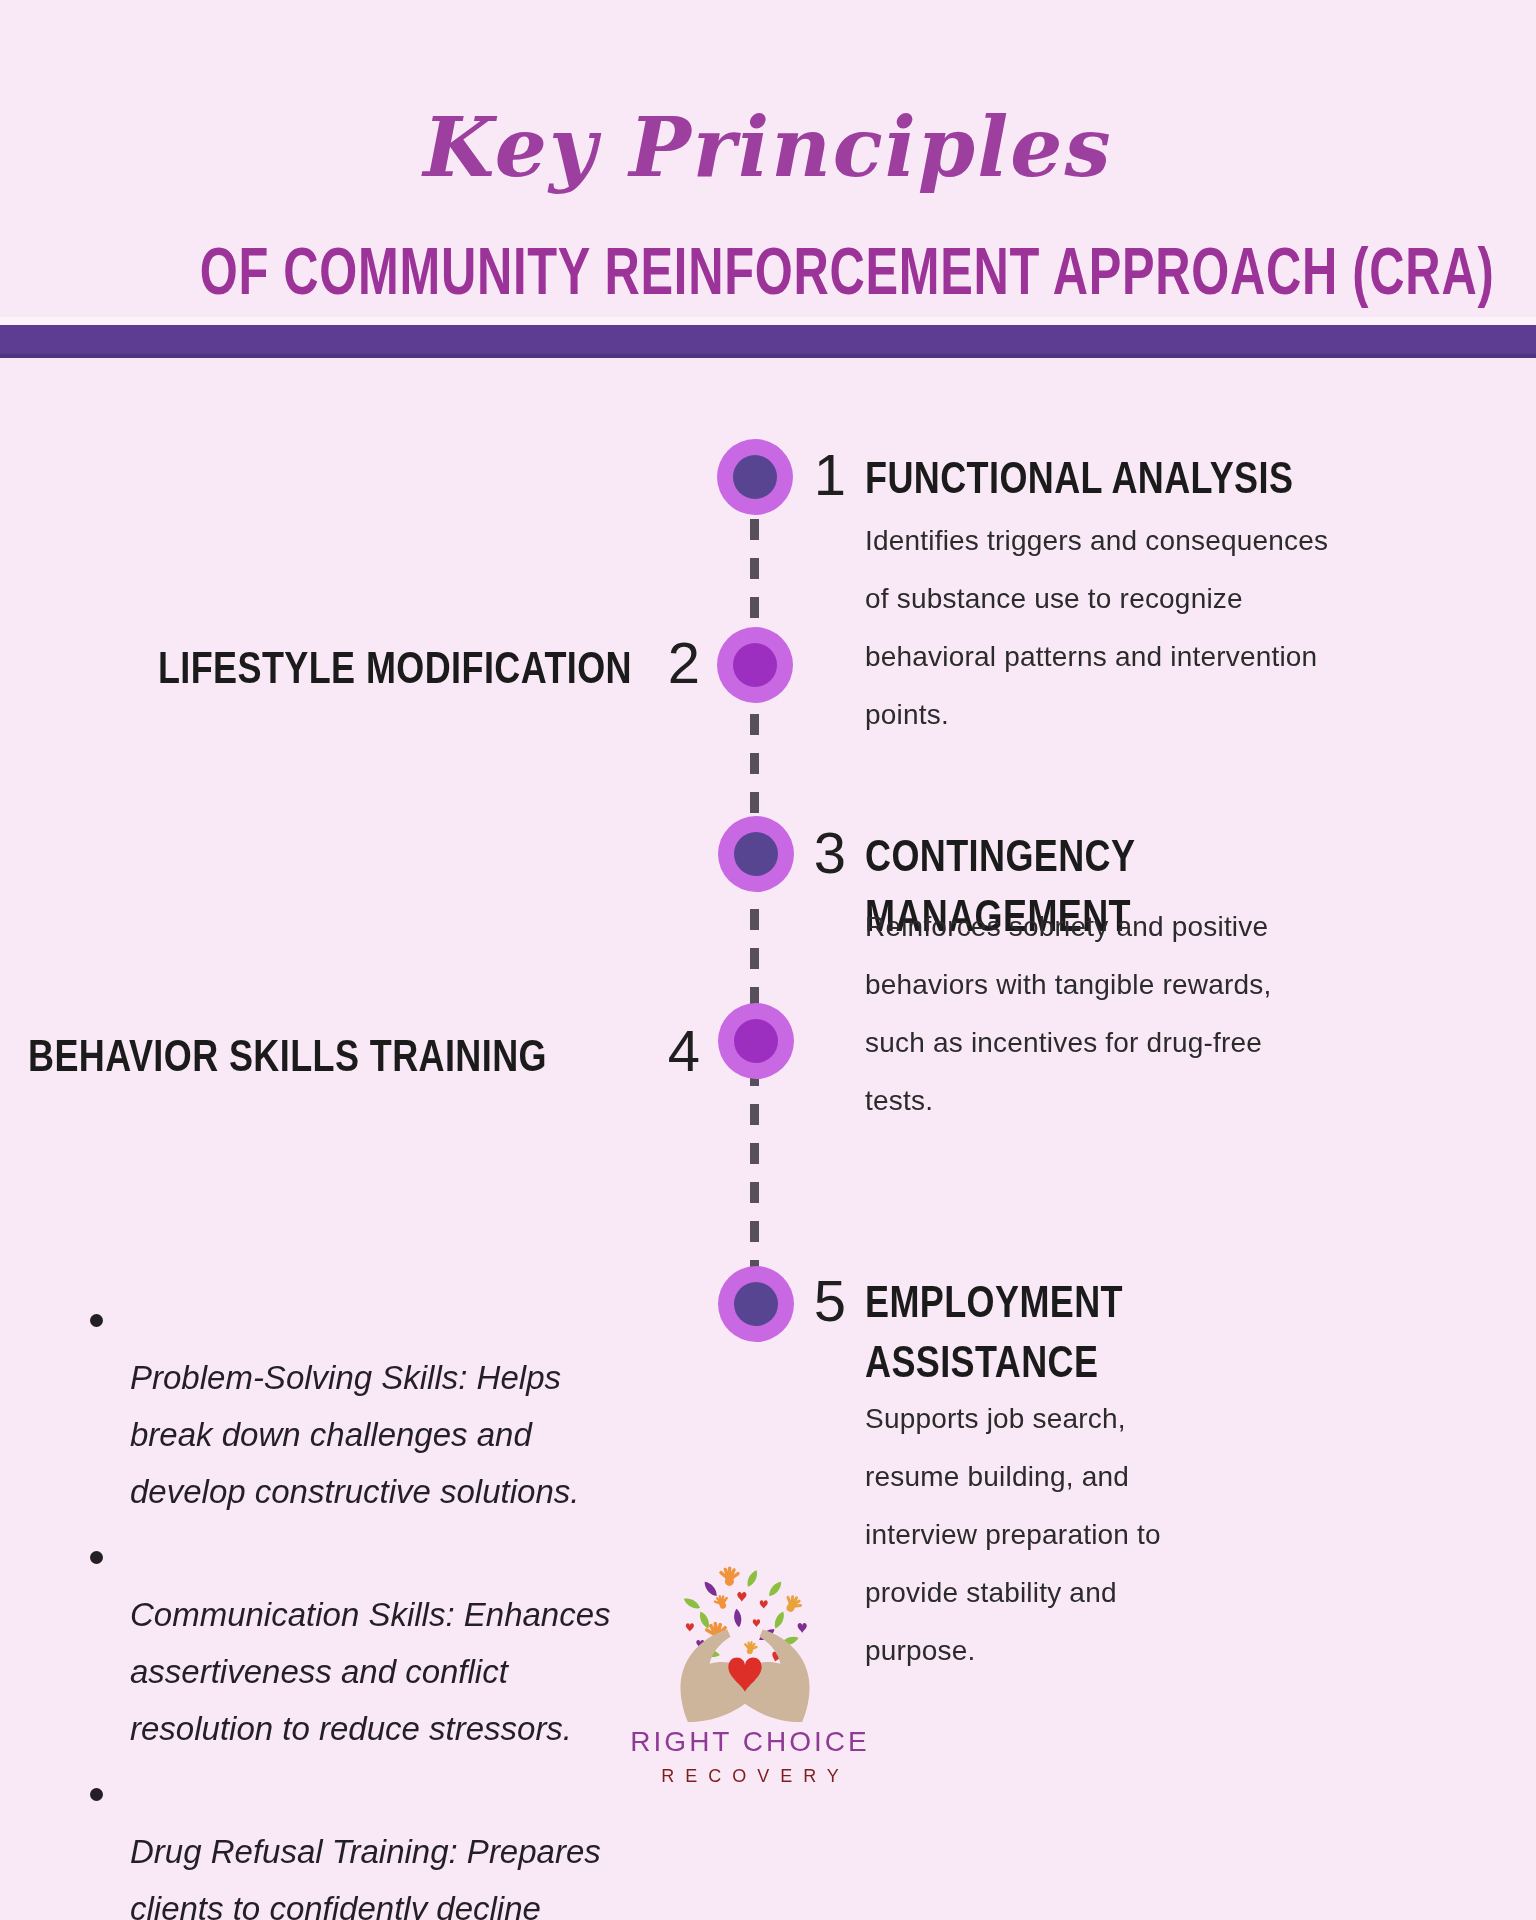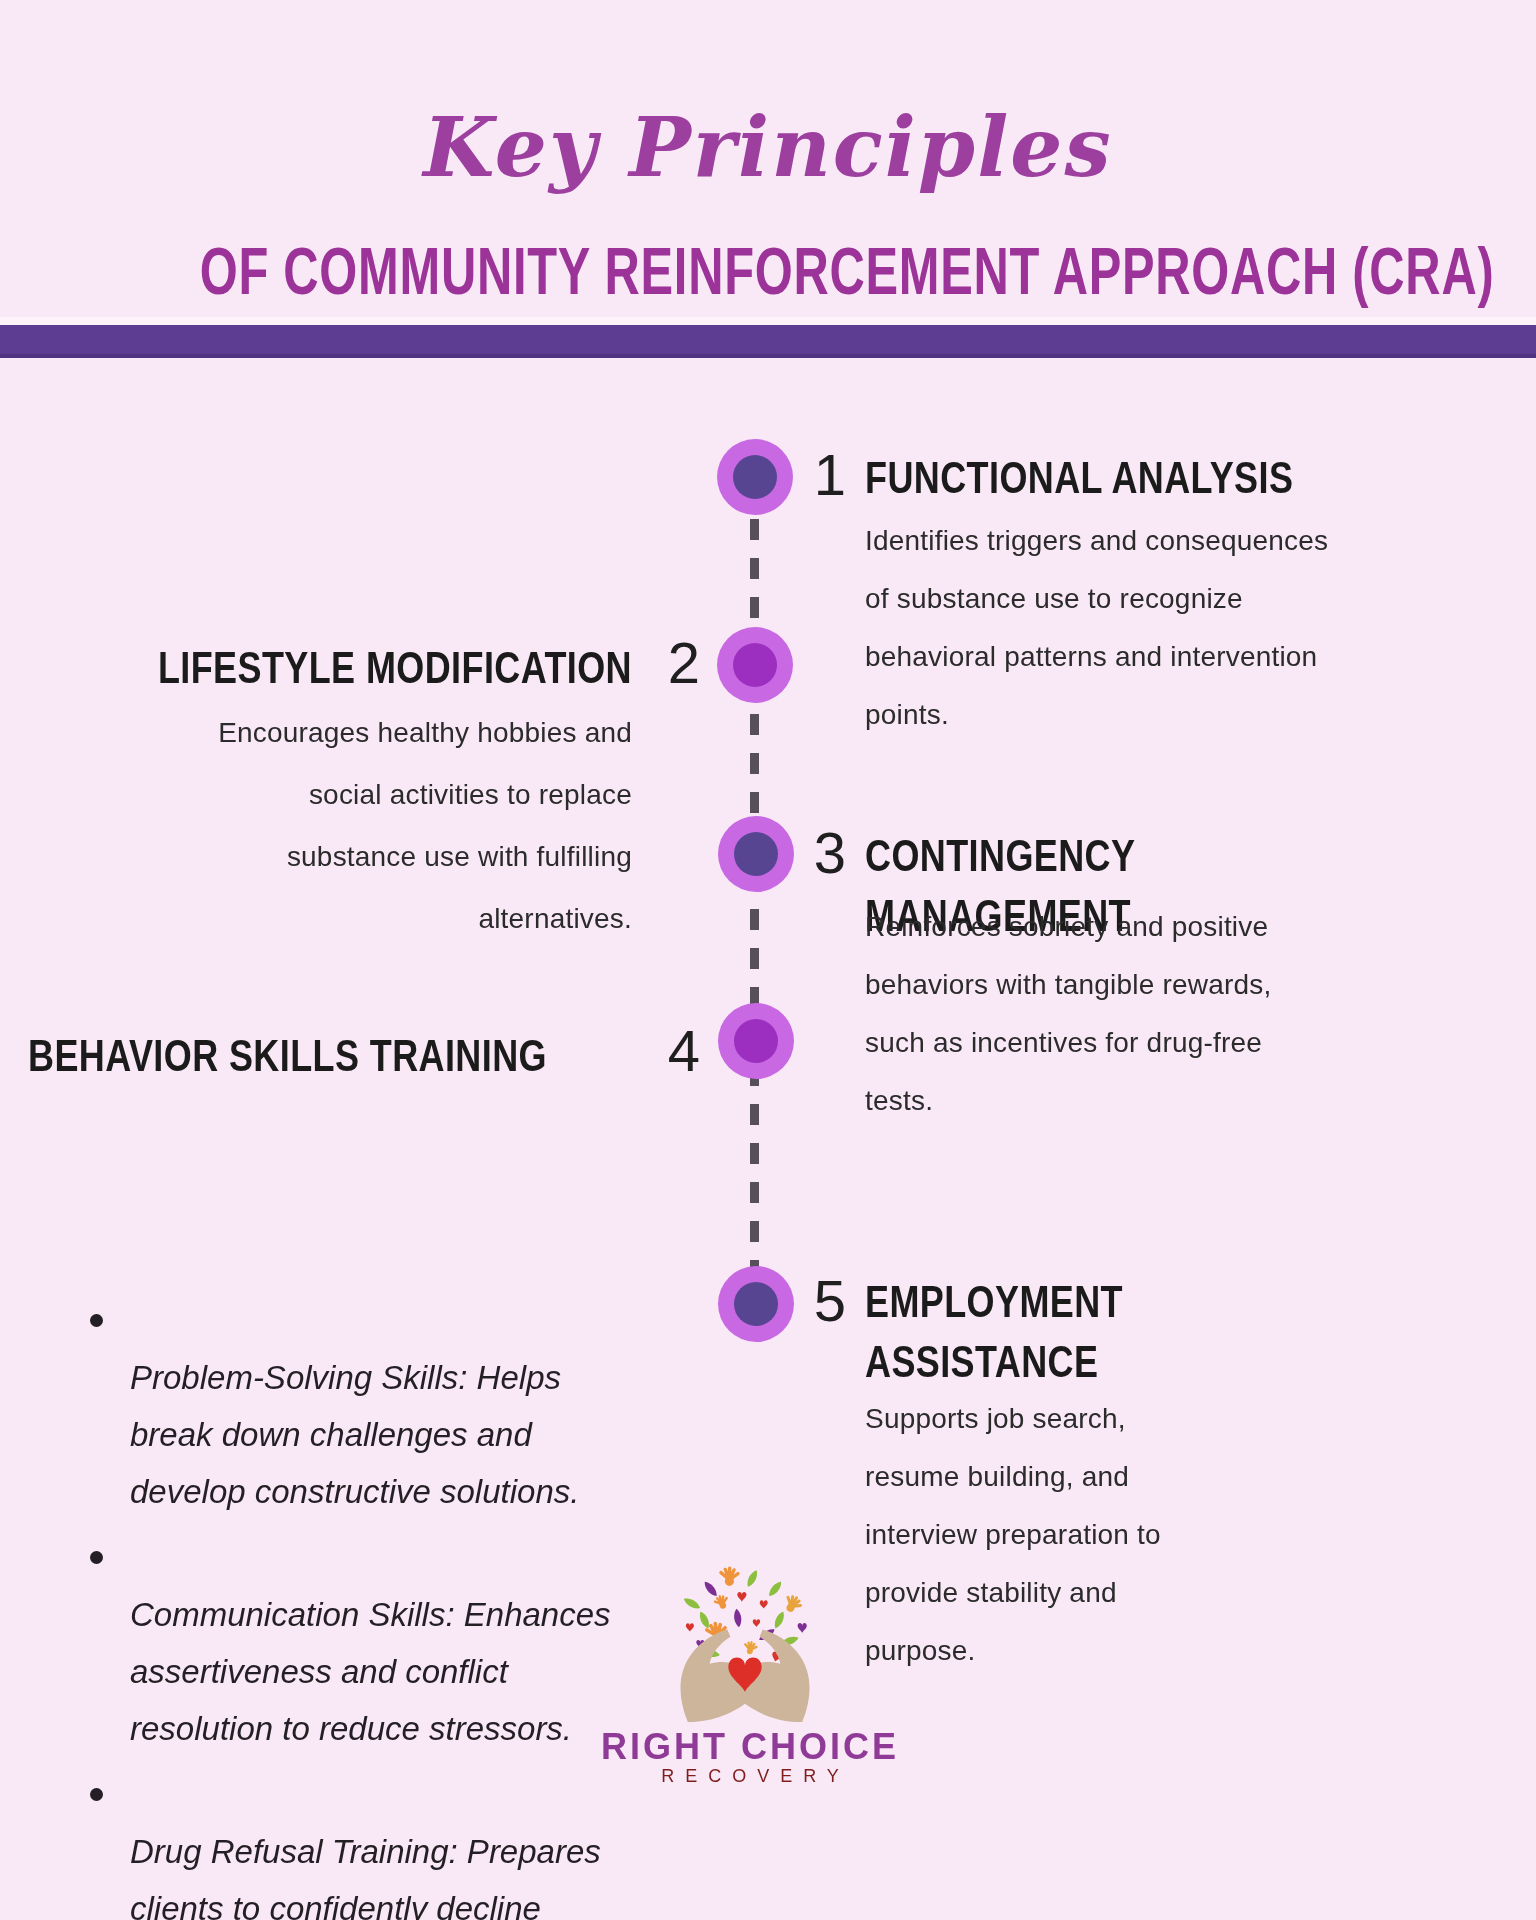--- a/index.html
+++ b/index.html
@@ -70,21 +70,21 @@
   }
   .bullets li{position:relative;padding-left:42px;margin-bottom:9px;white-space:pre-line;}
   .bullets li .blt{
     position:absolute;left:2px;top:22px;width:13px;height:13px;border-radius:50%;background:#231f24;
   }
   .bullets b{font-weight:400;}
   
   .logo-svg{position:absolute;left:666px;top:1566px;}
   .logo-line1{
     position:absolute;left:560px;top:1726px;width:380px;text-align:center;
-    font-size:36px;font-weight:700;letter-spacing:3px;color:#8e3a96;
+    font-size:28px;font-weight:400;letter-spacing:3px;color:#8e3a96;
   }
   .logo-line2{
     position:absolute;left:560px;top:1766px;width:380px;text-align:center;text-indent:11px;
     font-size:18px;font-weight:400;letter-spacing:11px;color:#7f1d1d;
   }
 </style>
 </head>
 <body>
 
 <div class="canvas">
@@ -118,24 +118,20 @@
   <div class="num num-left  num4">4</div>
   <div class="num num-right num5">5</div>
 
   <div class="heading h-right h1">FUNCTIONAL ANALYSIS</div>
   <div class="body-text b1">Identifies triggers and consequences
 of substance use to recognize
 behavioral patterns and intervention
 points.</div>
 
   <div class="heading h-left-right-align h2">LIFESTYLE MODIFICATION</div>
-  <div class="body-text b2">Encourages healthy hobbies and
-social activities to replace
-substance use with fulfilling
-alternatives.</div>
 
   <div class="heading h-right h3">CONTINGENCY MANAGEMENT</div>
   <div class="body-text b3">Reinforces sobriety and positive
 behaviors with tangible rewards,
 such as incentives for drug-free
 tests.</div>
 
   <div class="heading h-left-left-align h4">BEHAVIOR SKILLS TRAINING</div>
   <ul class="bullets">
     <li>

